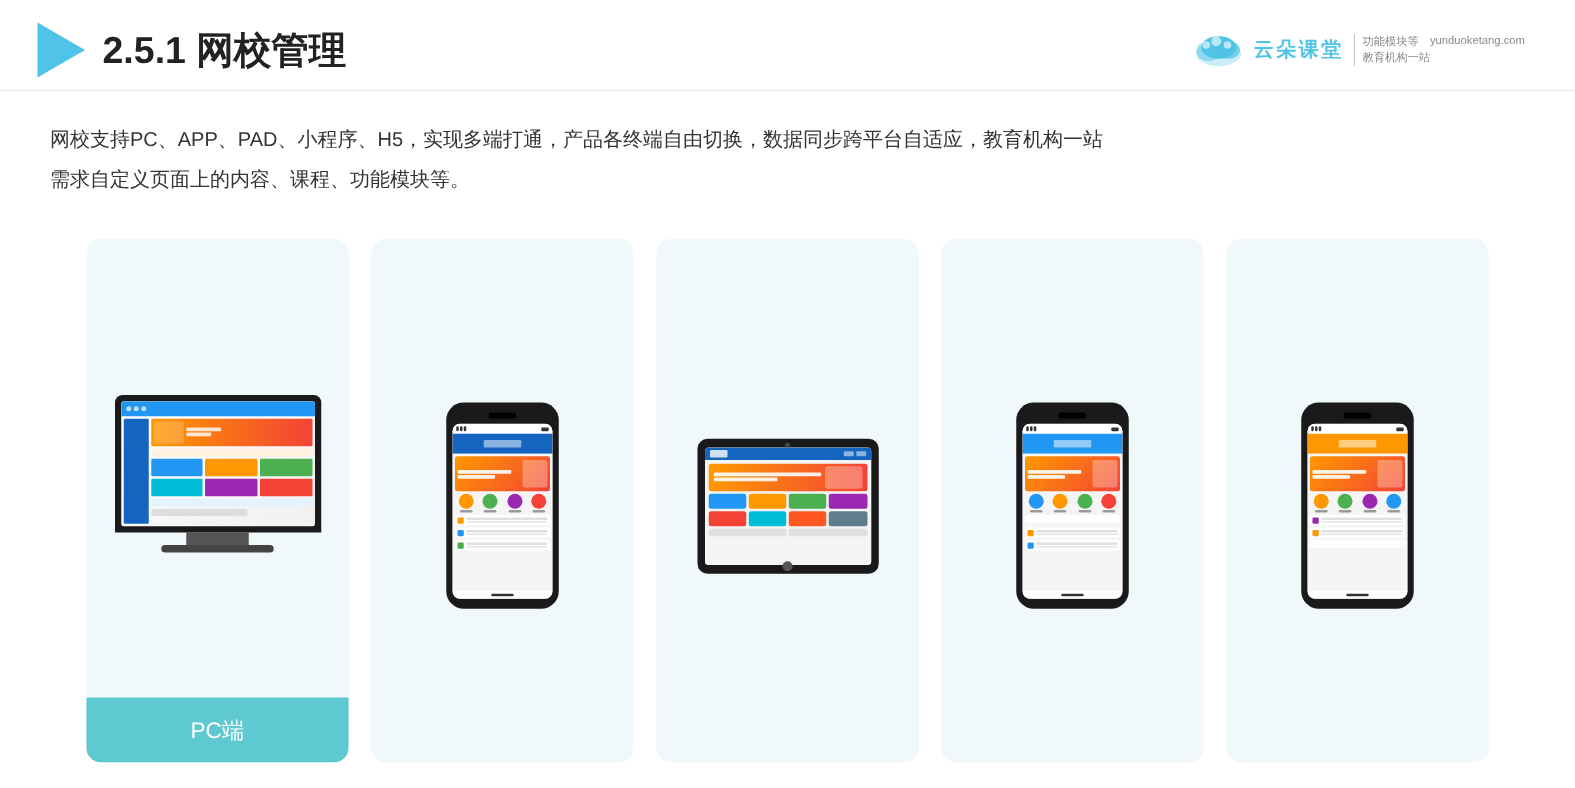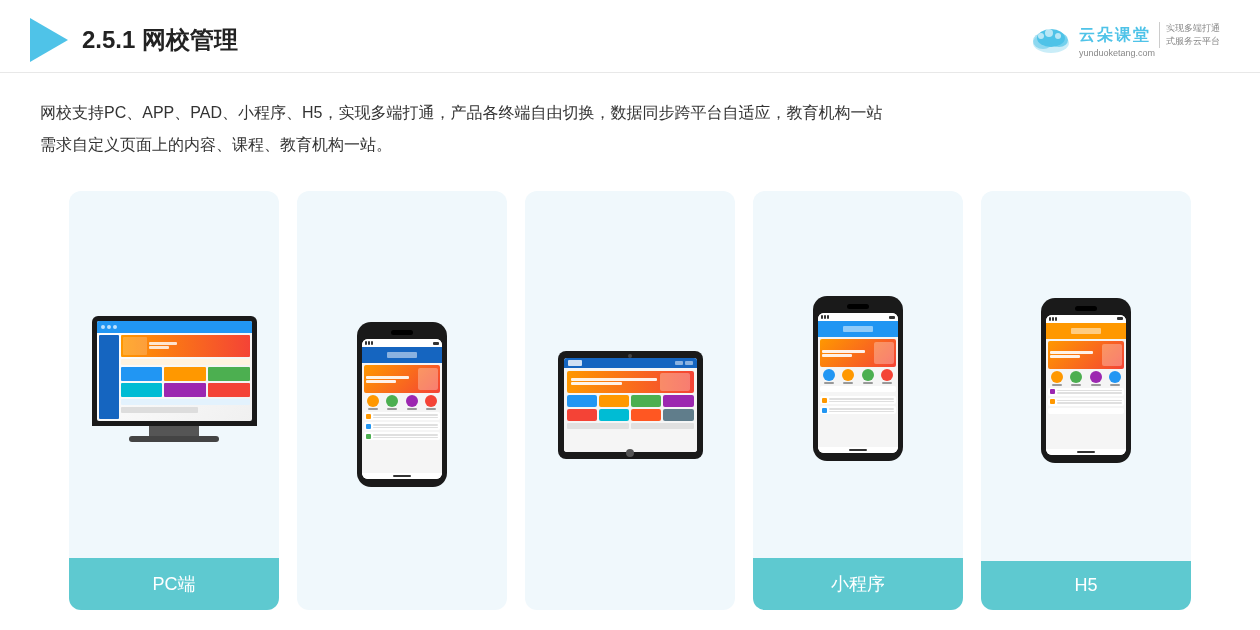--- a/index.html
+++ b/index.html
@@ -36,21 +36,21 @@
 
     .logo-triangle {
       width: 0;
       height: 0;
       border-top: 22px solid transparent;
       border-bottom: 22px solid transparent;
       border-left: 38px solid #4fc3e8;
     }
 
     .header-title {
-      font-size: 24px;
+      font-size: 30px;
       color: #333;
     }
 
     .header-title span {
       font-weight: bold;
       color: #222;
     }
 
     .header-right {
       display: flex;
@@ -595,37 +595,37 @@
         <svg width="44" height="34" viewBox="0 0 44 34">
           <ellipse cx="22" cy="20" rx="18" ry="10" fill="#4fc3e8" opacity="0.3"></ellipse>
           <ellipse cx="14" cy="18" rx="10" ry="8" fill="#4fc3e8" opacity="0.5"></ellipse>
           <ellipse cx="22" cy="15" rx="14" ry="9" fill="#4fc3e8"></ellipse>
           <ellipse cx="30" cy="17" rx="9" ry="7" fill="#4fc3e8" opacity="0.7"></ellipse>
 
           <circle cx="12" cy="13" r="3" fill="#fff" opacity="0.6"></circle>
           <circle cx="20" cy="10" r="4" fill="#fff" opacity="0.6"></circle>
           <circle cx="29" cy="13" r="3" fill="#fff" opacity="0.6"></circle>
         </svg>
-        <div style="display:flex;flex-direction:column;">
+        <div style="display:flex;">
           <div style="display:flex;align-items:center;gap:4px;">
             <span class="brand-name">云朵课堂</span>
             <div class="brand-slogan">
-              <span>实现多端打通</span>
-              <span>式服务云平台</span>
+              <span>功能模块等</span>
+              <span>教育机构一站</span>
             </div>
           </div>
           <span class="brand-url">yunduoketang.com</span>
         </div>
       </div>
     </div>
   </div>
 
   <div class="description">
     <div>网校支持PC、APP、PAD、小程序、H5，实现多端打通，产品各终端自由切换，数据同步跨平台自适应，教育机构一站</div>
-    <div>需求自定义页面上的内容、课程、教育机构一站。</div>
+    <div>需求自定义页面上的内容、课程、功能模块等。</div>
   </div>
 
   <div class="cards-section">
 
     <div class="card">
       <div class="card-image-area">
         <div class="device-pc">
           <div class="monitor">
             <div class="monitor-screen">
               <div class="screen-topbar">
@@ -842,21 +842,20 @@
                   </div>
                 </div>
               </div>
               <div class="phone-bottom-bar">
                 <div class="phone-home-indicator"></div>
               </div>
             </div>
           </div>
         </div>
       </div>
-      <div class="card-label">小程序</div>
     </div>
 
     <div class="card">
       <div class="card-image-area">
         <div class="device-phone">
           <div class="phone-frame">
             <div class="phone-notch"></div>
             <div class="phone-screen">
               <div class="phone-status">
                 <div class="phone-status-dots">
@@ -911,17 +910,16 @@
                 </div>
                 <div style="height:6px;background:#fff;border-radius:2px;"></div>
               </div>
               <div class="phone-bottom-bar">
                 <div class="phone-home-indicator"></div>
               </div>
             </div>
           </div>
         </div>
       </div>
-      <div class="card-label">H5</div>
     </div>
 
   </div>
 </div>
 
 </body></html>

